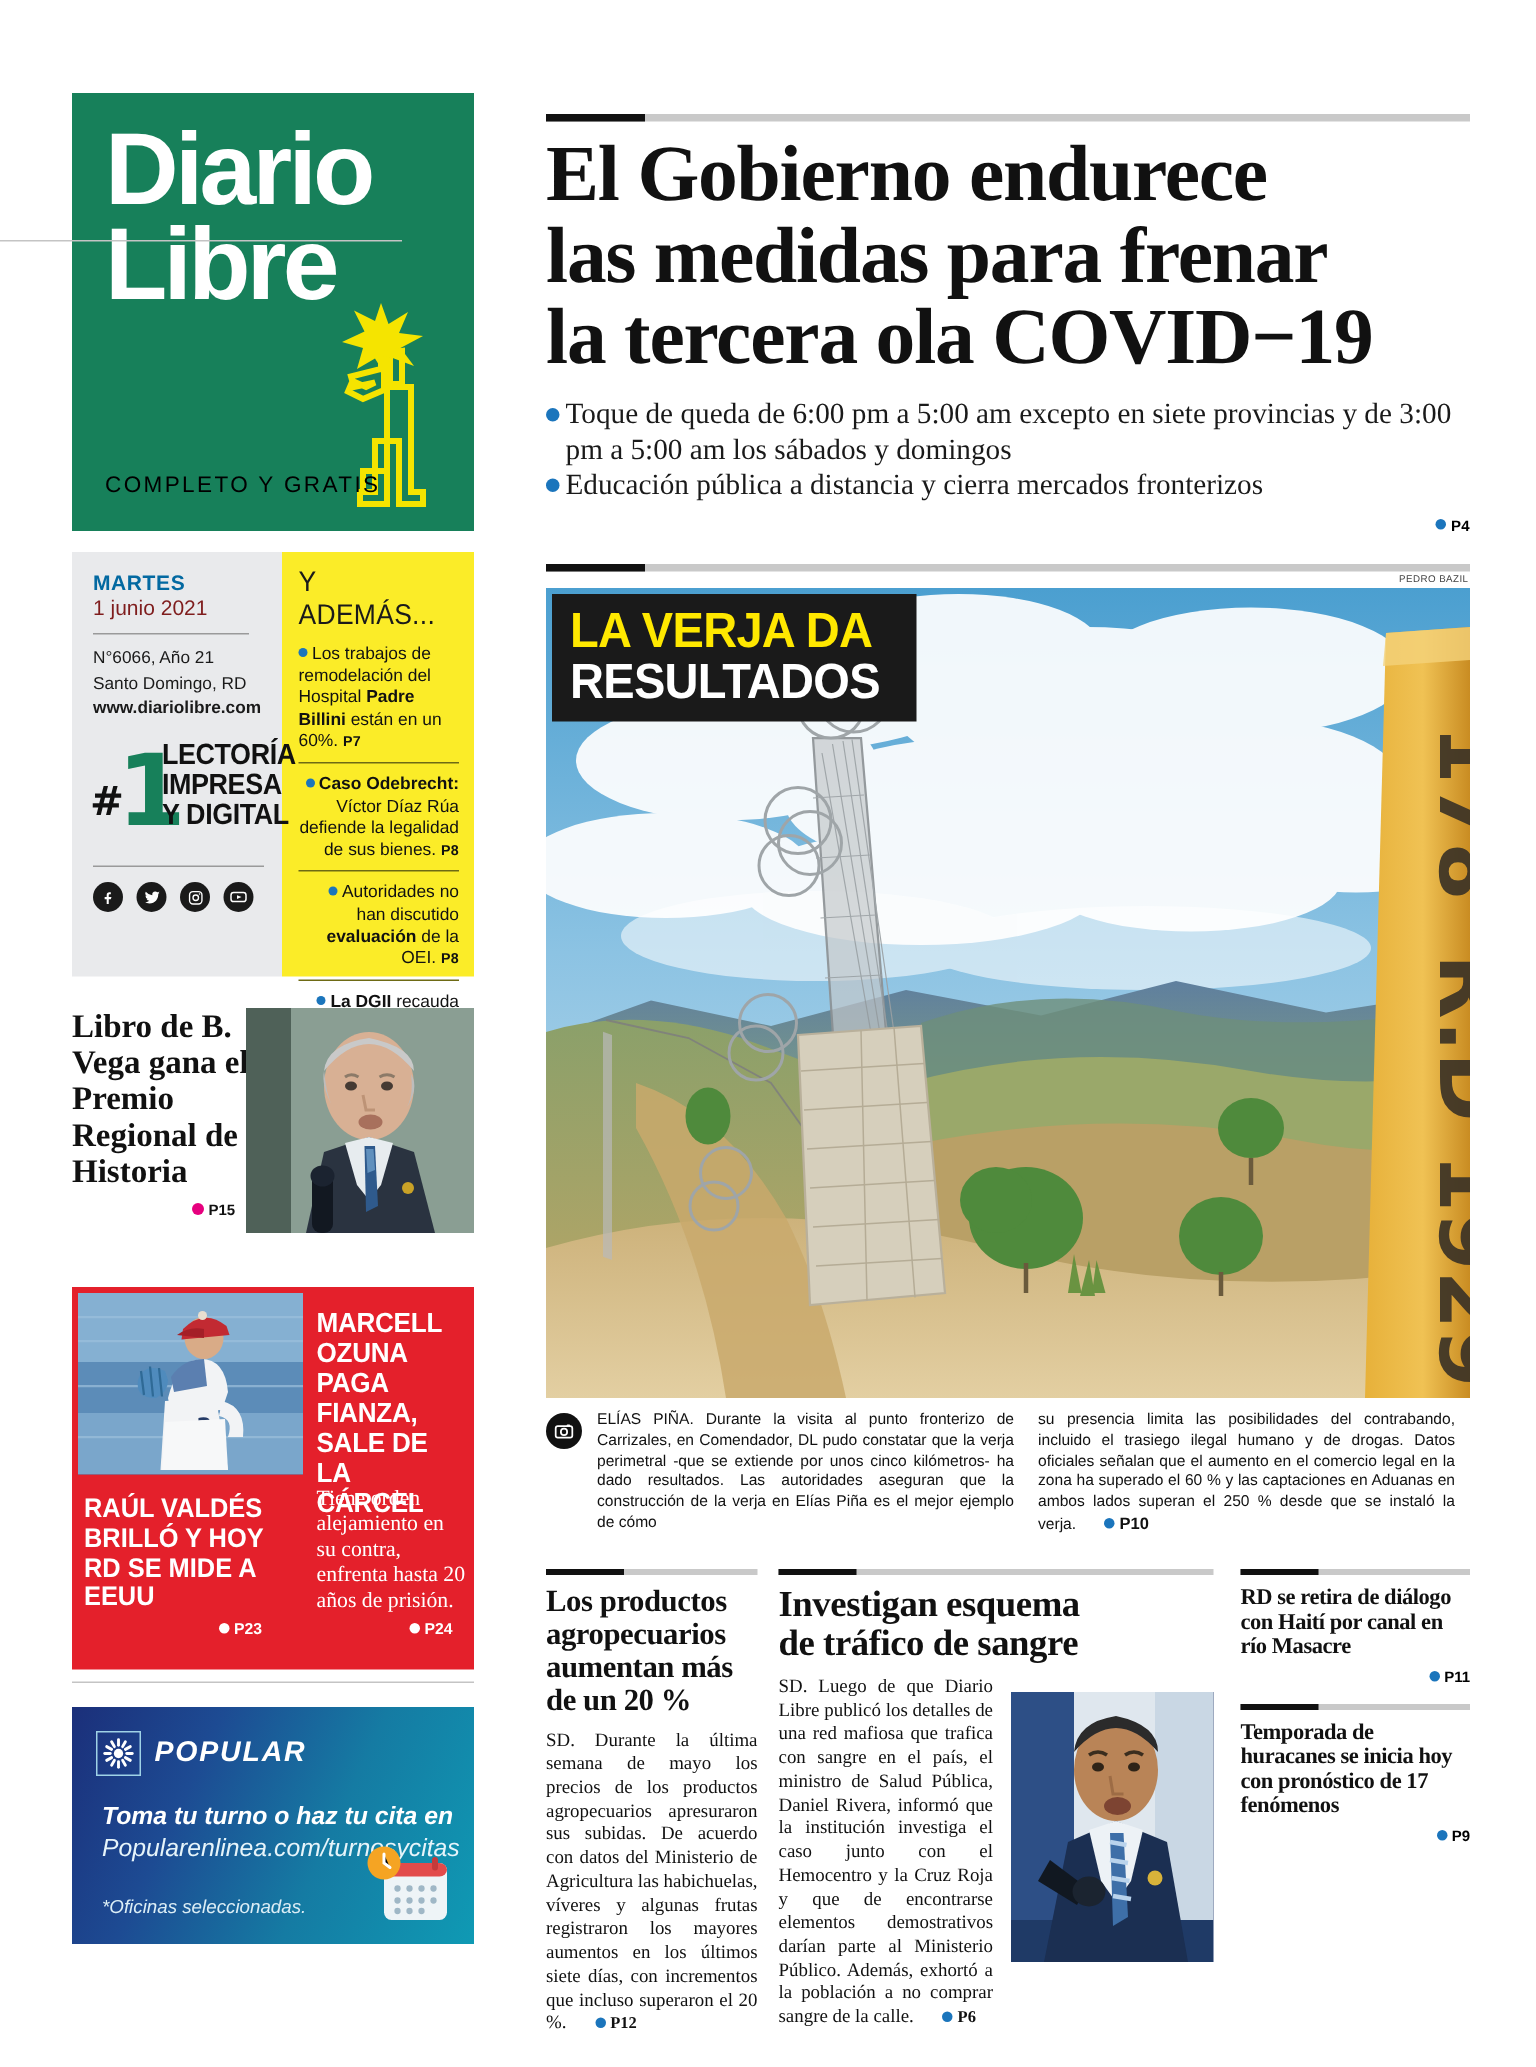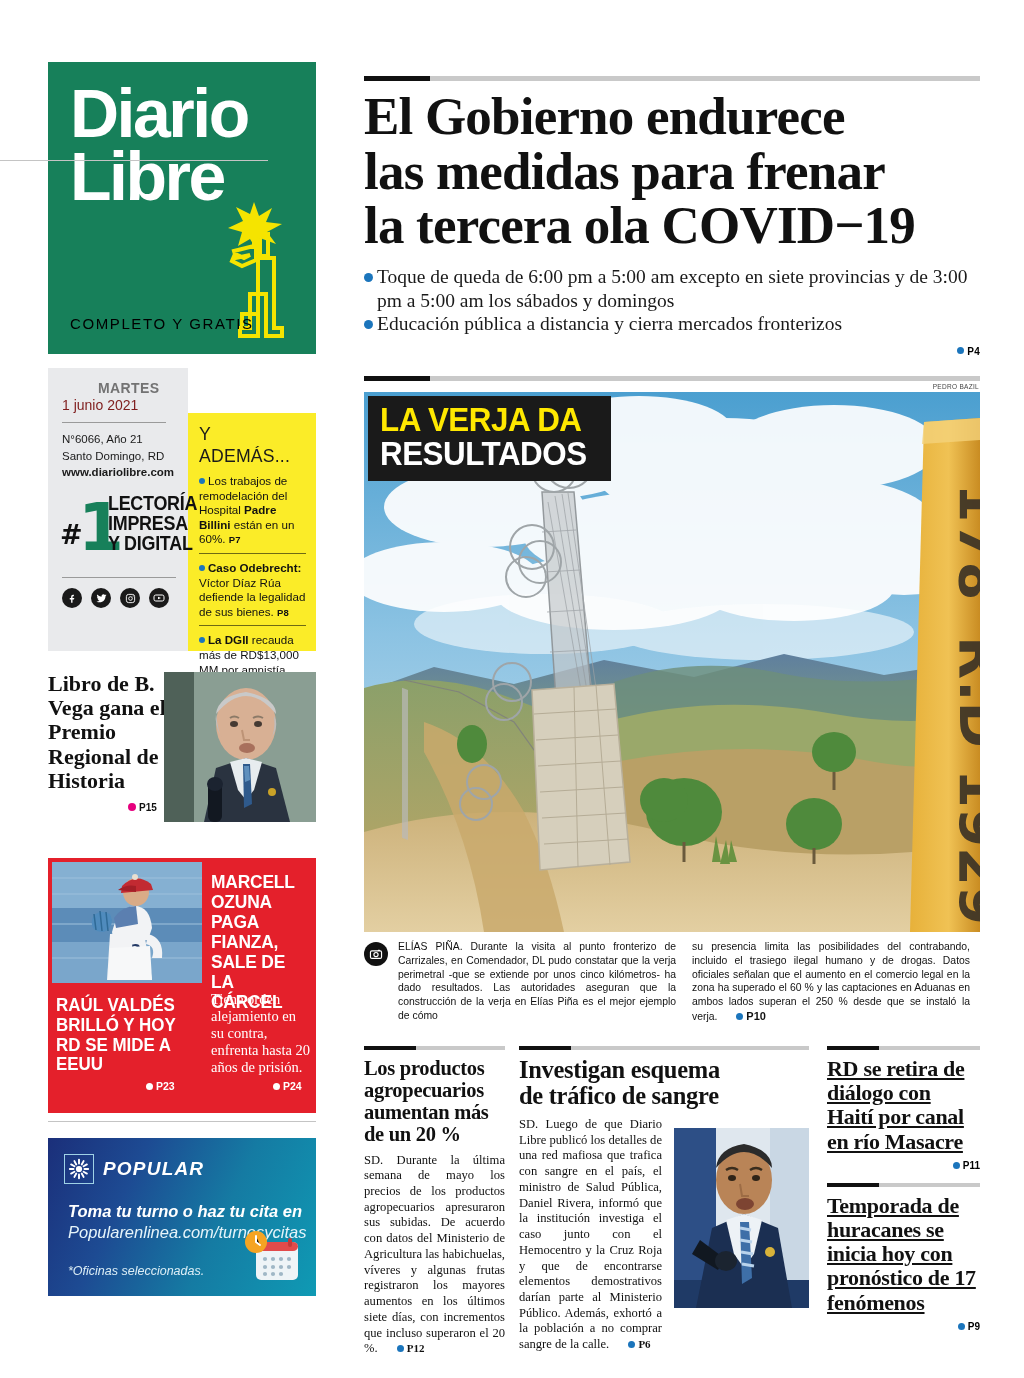--- a/index.html
+++ b/index.html
@@ -26,42 +26,42 @@
     position: absolute; left: 22px; bottom: 22px;
     font-family: "Liberation Sans", sans-serif;
     color: #000000; font-size: 15px; letter-spacing: 1.6px;
     font-weight: 400;
   }
   .mh-figure { position: absolute; right: 6px; bottom: 10px; width: 96px; height: 150px; }
 
   
   .infostrip { position: absolute; left: 48px; top: 368px; width: 268px; height: 283px; display: flex; }
   .info-grey { width: 140px; background: #e9eaec; padding: 12px 10px 0 14px; }
-  .info-yellow { width: 132px; background: #fbec28; padding: 10px 10px 0 11px; margin-top: 45px; }
-
-  .day { font-weight: 700; font-size: 14px; color: #737373; letter-spacing: .4px; margin-left: 36px; }
+  .info-yellow { width: 132px; background: #fbec28; padding: 10px 10px 0 11px; }
+
+  .day { font-weight: 700; font-size: 14px; color: #0369a1; letter-spacing: .4px; }
   .date { font-size: 14px; color: #7f1d1d; margin-top: 1px; }
   .hr-sm { border-top: 1px solid #9a9a9a; margin: 9px 0 8px 0; width: 104px; }
   .meta { font-size: 11.5px; color: #1a1a1a; line-height: 1.45; }
 
   .lectoria { display: flex; align-items: flex-start; margin-top: 12px; }
   .hash1 { position: relative; width: 42px; height: 72px; flex: none; }
   .hash1 .hsym { position: absolute; left: -2px; top: 26px; font-size: 27px; font-weight: 700; color: #111; font-family: "DejaVu Sans", sans-serif;}
   .hash1 .one { position: absolute; left: 16px; top: 2px; font-size: 66px; line-height: 1; font-weight: 700; color: #17805a; font-family: "DejaVu Sans", sans-serif;}
   .lect-words { margin-left: 4px; font-family: "Liberation Sans", sans-serif; font-weight: 700; font-size: 19.5px; line-height: 1.03; color: #111; letter-spacing: -0.3px; }
   .lect-words div { transform: scaleX(0.92); transform-origin: left; }
 
   .hr-sm2 { border-top: 1px solid #9a9a9a; margin: 12px 0 10px 0; width: 114px; }
   .socials { display: flex; gap: 9px; }
   .sico { width: 20px; height: 20px; border-radius: 50%; background: #1a1a1a; display: flex; align-items: center; justify-content: center; }
   .sico svg { display: block; }
 
   .ademas-h { font-size: 19px; color: #1a1a1a; letter-spacing: .2px; font-family: "Liberation Sans", sans-serif; font-weight:400; transform: scaleX(0.93); transform-origin: left; }
   .ad-item { font-size: 11.6px; line-height: 1.26; color: #111; padding: 7px 0 6px 0; }
-  .ad-item + .ad-item { border-top: 1px solid #6e6a14; }
+  .ad-item + .ad-item { border-top: 1px solid #6e6a14; text-align: right; }
   .ad-item b { font-weight: 700; }
   .dot-b { display: inline-block; width: 6px; height: 6px; border-radius: 50%; background: #1b75bc; vertical-align: 1px; margin-right: 3px; }
   .pg { font-weight: 700; font-size: 9.5px; letter-spacing: .2px; }
 
   .headzone { position: absolute; left: 364px; top: 76px; width: 616px; }
   .hl-rule { position: relative; height: 5px; background: #c9c9c9; margin-bottom: 8px; }
   .hl-rule::before { content:""; position:absolute; left:0; top:0; width: 66px; height: 5px; background: #111; }
   .headline {
     font-family: "Liberation Serif", serif; font-weight: 700;
     font-size: 53px; line-height: 1.03; color: #111; letter-spacing: -0.8px;
@@ -136,21 +136,21 @@
   .colA { left: 364px; top: 1046px; width: 141px; }
   .colA .col-head { font-size: 20.5px; line-height: 1.08; }
   .colA .col-body { font-size: 12.6px; line-height: 1.25; margin-top: 7px; }
 
   .colB { left: 519px; top: 1046px; width: 290px; }
   .colB .col-head { font-size: 24.5px; line-height: 1.06; }
   .colB .col-body { font-size: 12.6px; line-height: 1.25; margin-top: 8px; width: 143px; }
   .colB-img { position: absolute; right: 0; top: 82px; width: 135px; height: 180px; overflow: hidden; background:#21386b; }
 
   .colC { left: 827px; top: 1046px; width: 153px; }
-  .colC .col-head { font-size: 22px; line-height: 1.1; text-decoration: underline; }
+  .colC .col-head { font-size: 15px; line-height: 1.1; }
   .colC .pgline { text-align: right; margin-top: 6px; font-size: 10px; font-weight: 700; }
   .colC-rule2 { position: relative; height: 4px; background: #c9c9c9; margin: 12px 0 7px 0; }
   .colC-rule2::before { content:""; position:absolute; left:0; top:0; width: 52px; height:4px; background:#111; }
   .inline-pg { font-size: 11px; font-weight: 700; white-space: nowrap; padding-left: 16px; }
   .dot-bs { display:inline-block; width:7px; height:7px; border-radius:50%; background:#1b75bc; margin-right:3px; vertical-align:0; }
 </style>
 </head>
 <body>
 
 <div class="page">
@@ -222,20 +222,23 @@
     </div>
 
     <div class="info-yellow">
       <div class="ademas-h">Y ADEMÁS...</div>
 
       <div class="ad-item">
         <span class="dot-b"></span><span>Los trabajos de remodelación del Hospital </span><b>Padre Billini</b><span> están en un 60%.</span> <span class="pg">P7</span>
       </div>
       <div class="ad-item">
         <span class="dot-b"></span><span></span><b>Caso Odebrecht:</b><span> Víctor Díaz Rúa defiende la legalidad de sus bienes.</span> <span class="pg">P8</span>
+      </div>
+      <div class="ad-item">
+        <span class="dot-b"></span><span>Autoridades no han discutido </span><b>evaluación</b><span> de la OEI.</span> <span class="pg">P8</span>
       </div>
       <div class="ad-item">
         <span class="dot-b"></span><span></span><b>La DGII</b><span> recauda más de RD$13,000 MM por amnistía fiscal.</span> <span class="pg">P12</span>
       </div>
     </div>
   </div>
 
   <div class="headzone">
     <div class="hl-rule"></div>
     <div class="headline">

